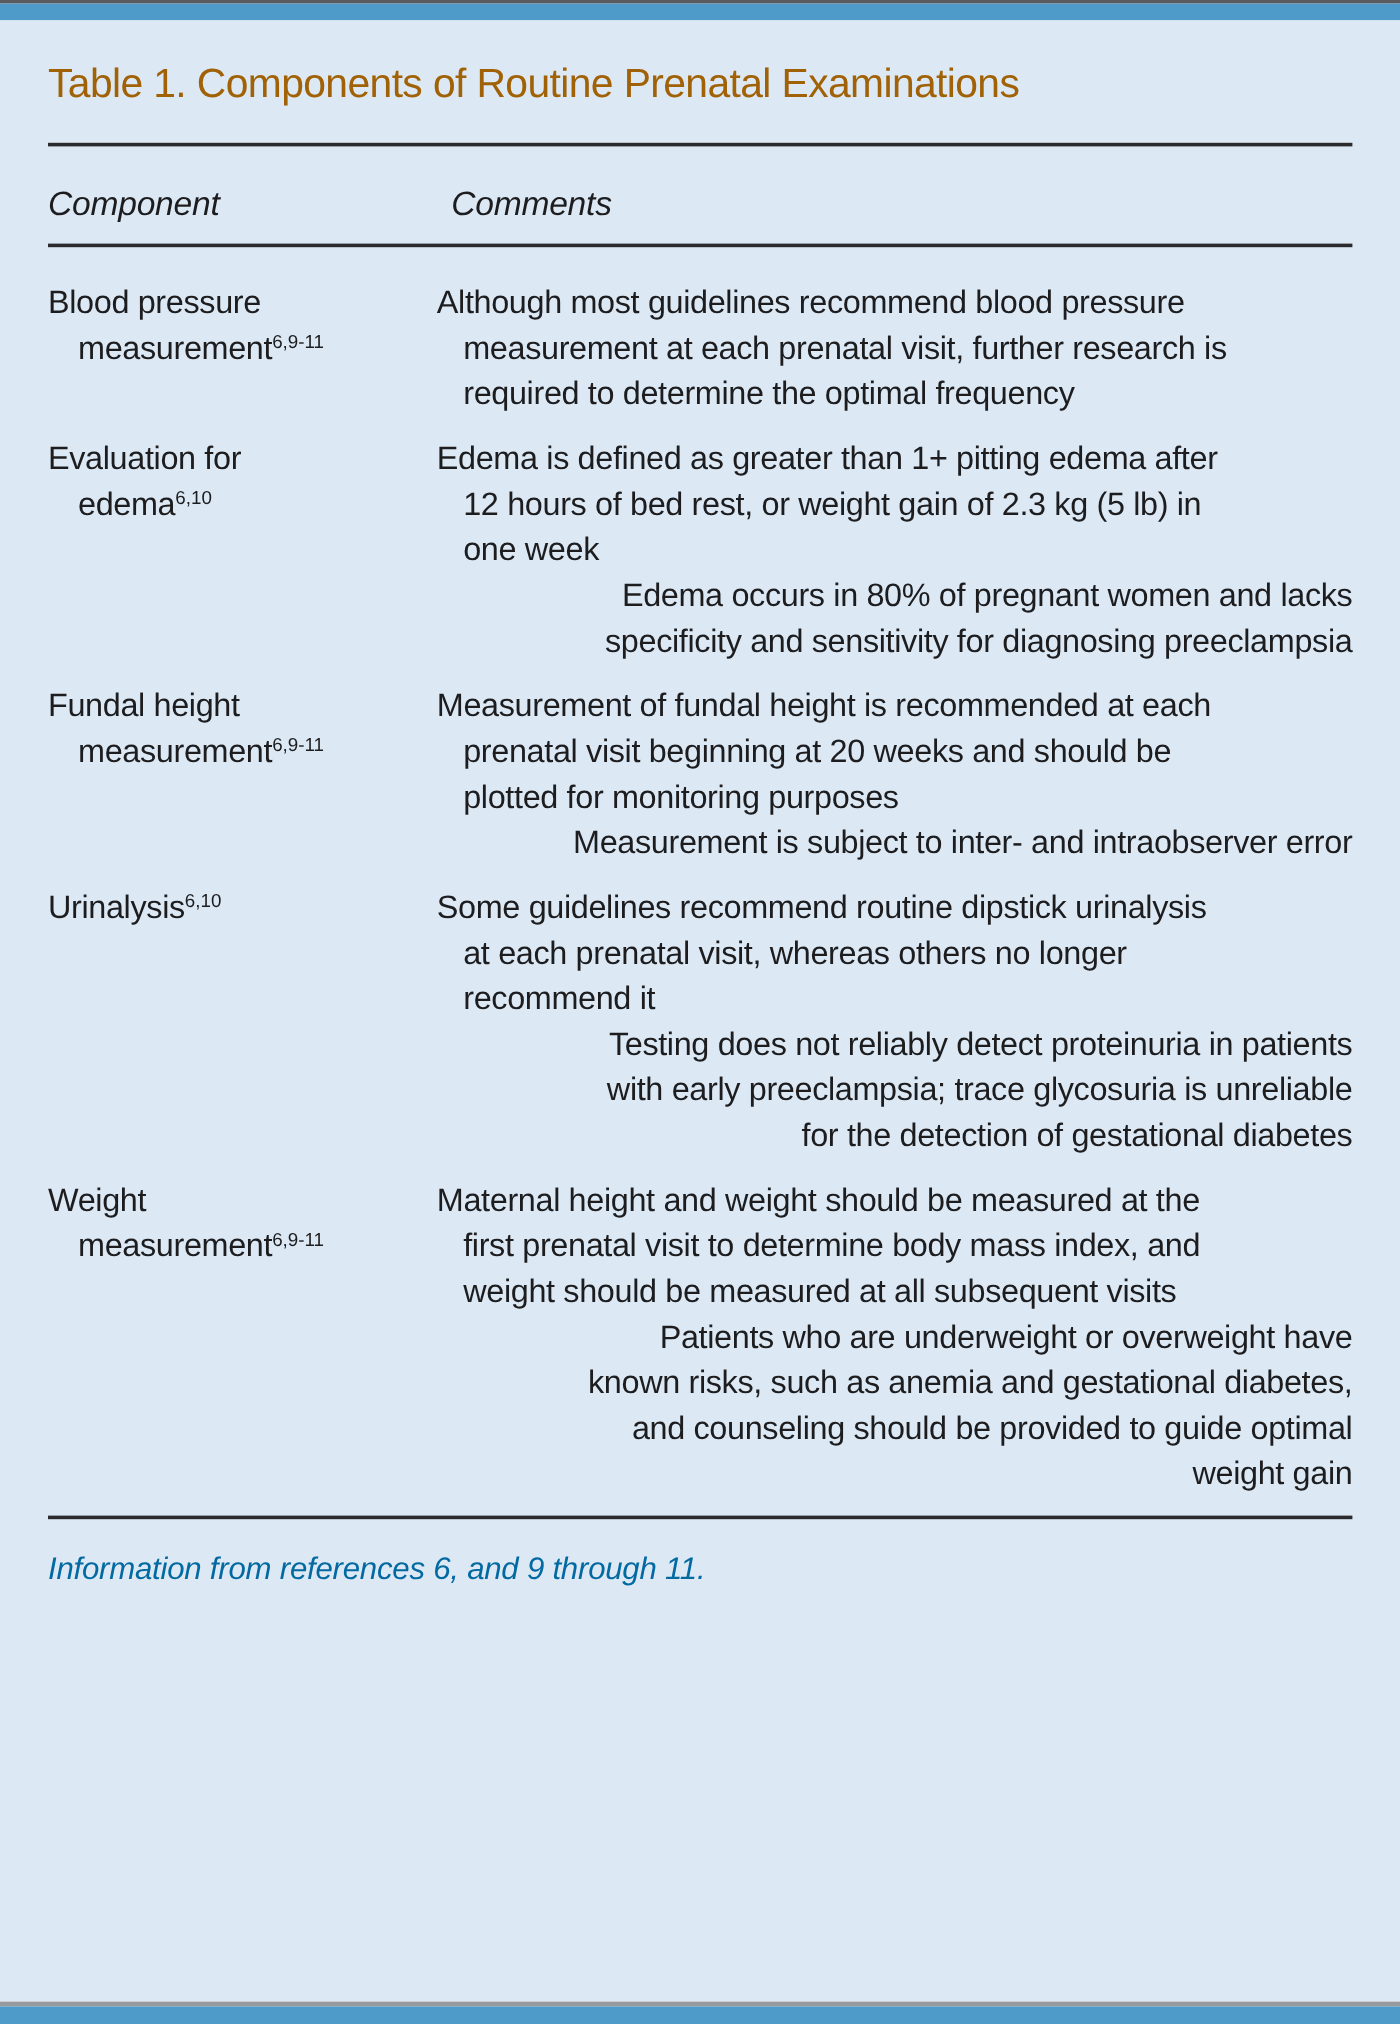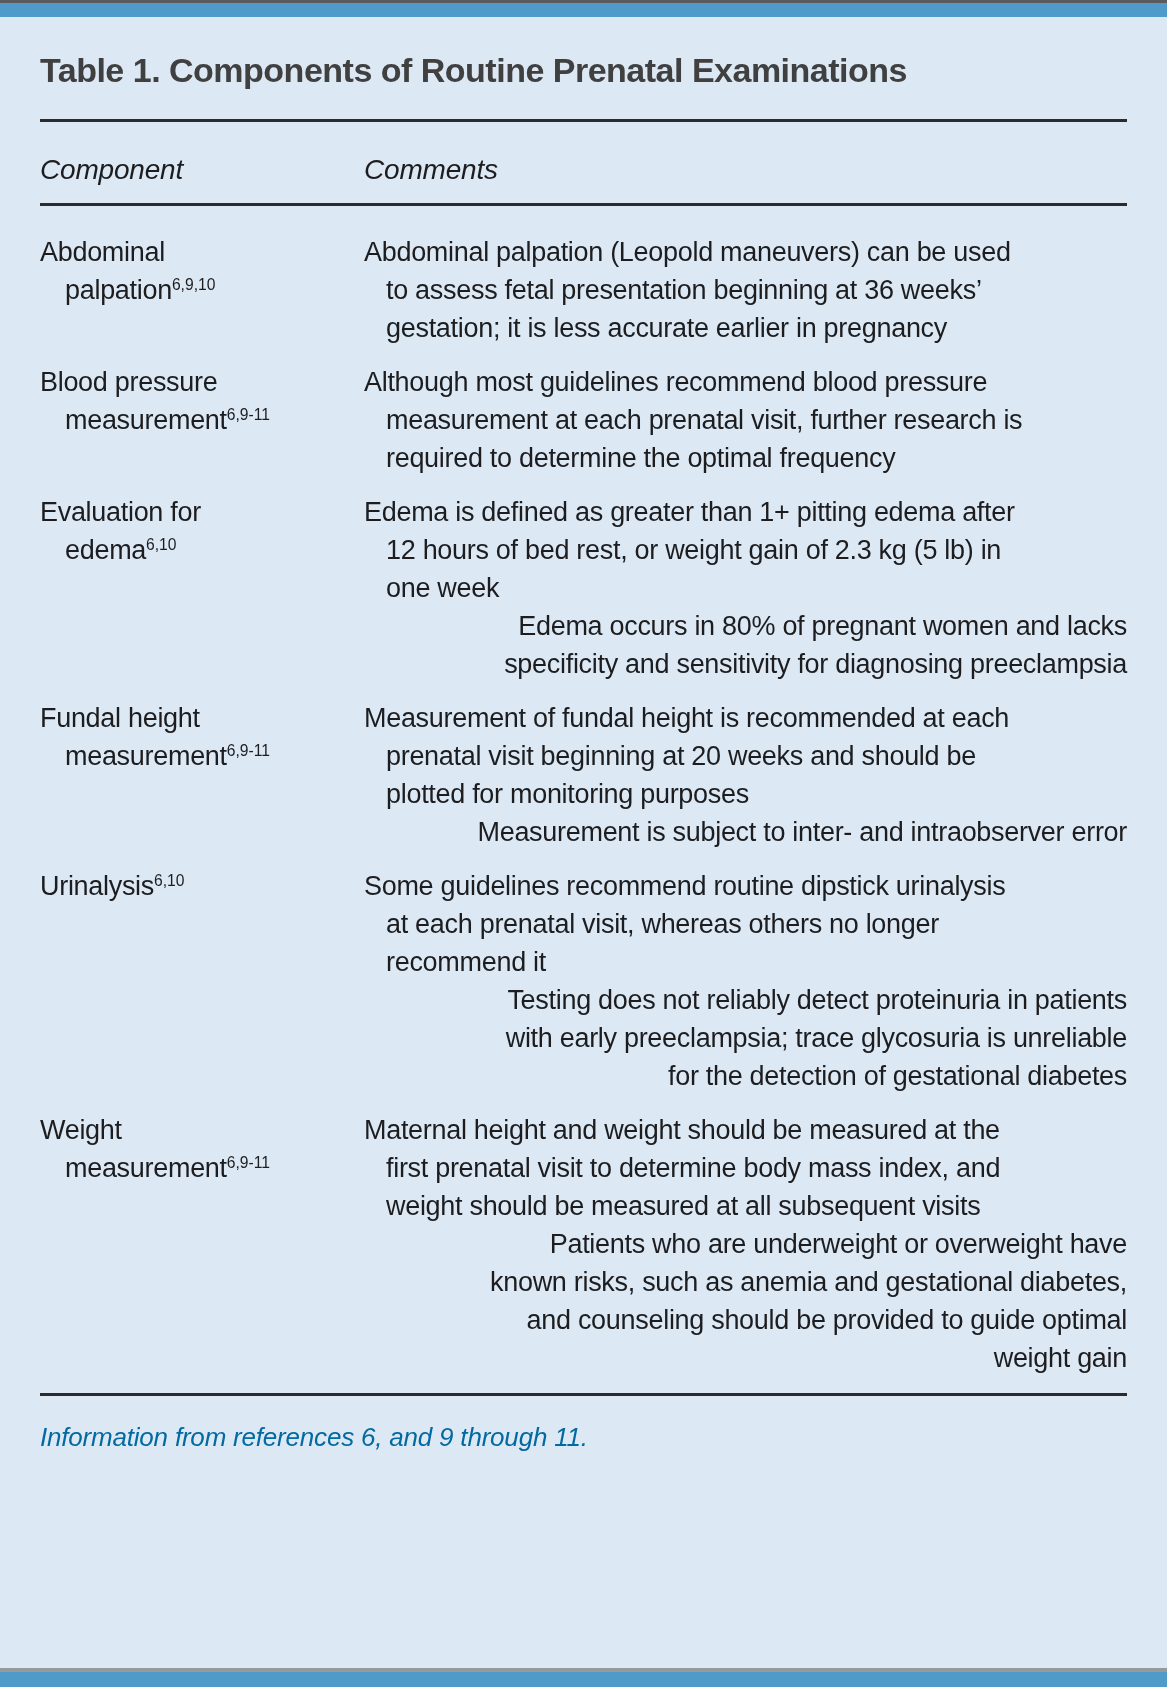--- a/index.html
+++ b/index.html
@@ -9,30 +9,30 @@
   .accent-bar { background:#4e9bc9; }
   .accent-bar.top { height:14px; }
 
   .panel {
     position:absolute; top:17px; left:0; right:0; bottom:19px;
     background:#dce9f5; padding:0 40px; box-sizing:border-box;
     color:#1d1d1f;
   }
 
   .title {
-    font-size:34px; font-weight:bold; letter-spacing:-0.5px;
-    margin:34px 0 0 0; color:#404040;
+    font-size:34px; font-weight:normal; letter-spacing:-0.5px;
+    margin:34px 0 0 0; color:#a16207;
   }
 
   .rule { height:3px; background:#2b2b2e; }
   .rule.r-top { margin-top:29px; }
   .rule.r-head { margin-top:17px; }
   .rule.r-foot { margin-top:14px; }
 
-  .head-row { display:grid; grid-template-columns:324px 1fr; margin-top:32px; }
+  .head-row { display:grid; grid-template-columns:324px 1fr; margin-top:32px;gap:12px; }
   .col-head { font-style:italic; font-size:28px; letter-spacing:-0.2px; }
 
   .rows { margin-top:27px; }
   .row {
     display:grid; grid-template-columns:324px 1fr;
     margin-bottom:16px; font-size:27px; line-height:38px; letter-spacing:-0.3px;
   }
   .cell.comp { white-space:pre-line; padding-left:25px; text-indent:-25px; }
   .cell.comm p { margin:0; white-space:pre-line; padding-left:22px; text-indent:-22px; }
   .cell.comm p + p { margin-top:0;text-align:right; }
@@ -56,30 +56,20 @@
     <div class="rule r-top"></div>
 
     <div class="head-row">
       <div class="col-head">Component</div>
       <div class="col-head">Comments</div>
     </div>
     <div class="rule r-head"></div>
 
     <div class="rows">
 
-      <div class="row">
-        <div class="cell comp"><span>Abdominal
-palpation</span><sup>6,9,10</sup></div>
-        <div class="cell comm">
-          <p>Abdominal palpation (Leopold maneuvers) can be used
-to assess fetal presentation beginning at 36 weeks’
-gestation; it is less accurate earlier in pregnancy</p>
-
-        </div>
-      </div>
 
       <div class="row">
         <div class="cell comp"><span>Blood pressure
 measurement</span><sup>6,9-11</sup></div>
         <div class="cell comm">
           <p>Although most guidelines recommend blood pressure
 measurement at each prenatal visit, further research is
 required to determine the optimal frequency</p>
 
         </div>

